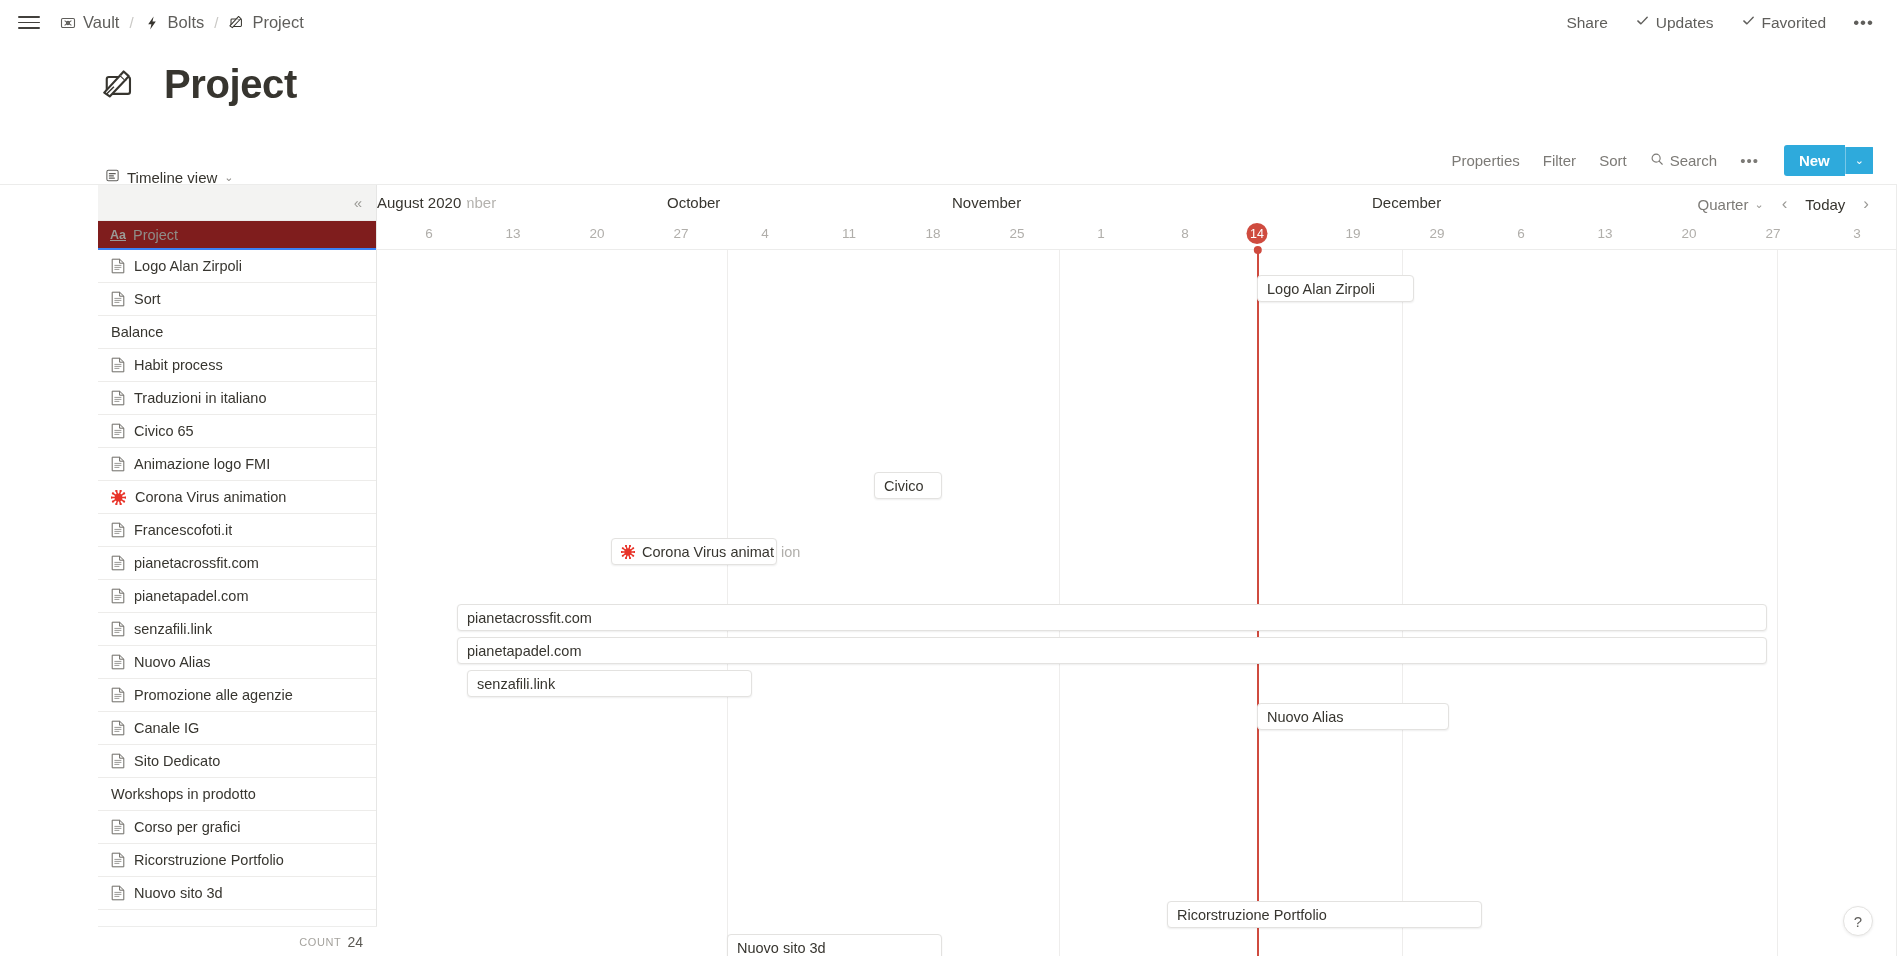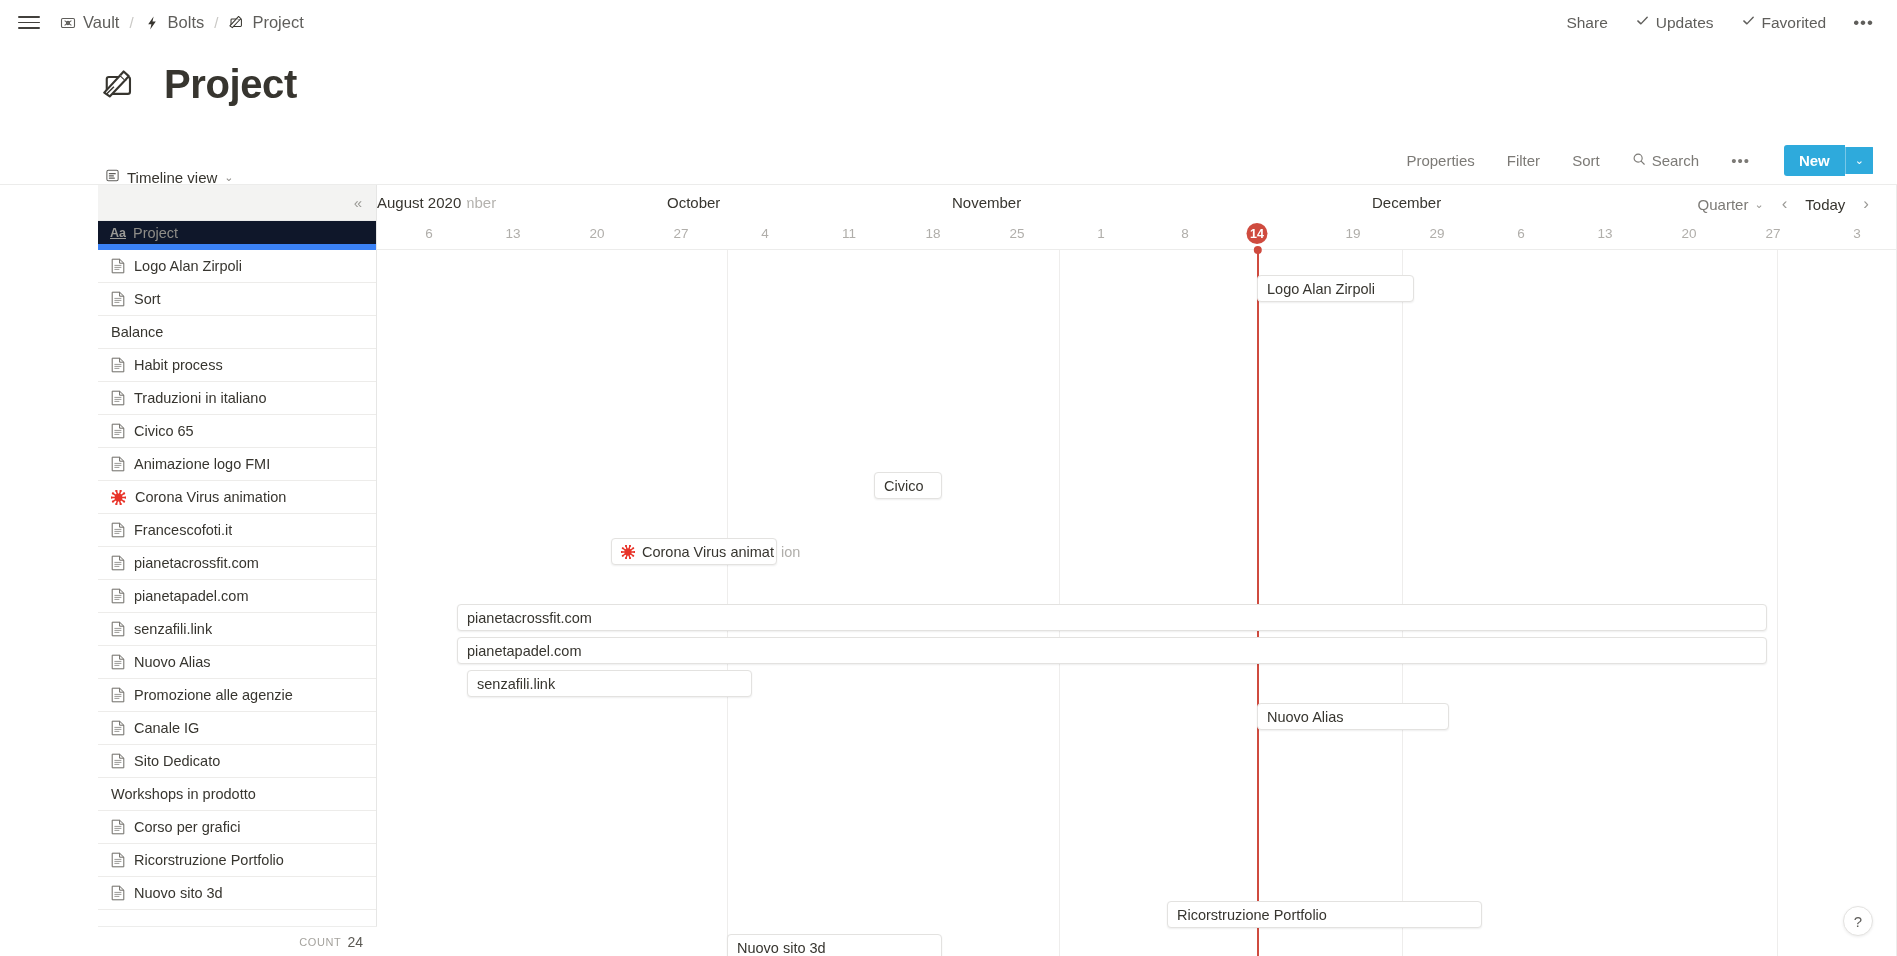--- a/index.html
+++ b/index.html
@@ -39,41 +39,41 @@
   .page-title { font-size: 40px; font-weight: 700; letter-spacing: -0.4px; color: #37352f; }
 
   .viewbar { position: absolute; top: 164px; left: 98px; display: flex; align-items: center; }
   .viewtab {
     display: flex; align-items: center; gap: 7px; font-size: 15px; color: #37352f;
     padding: 4px 7px; border-radius: 3px; cursor: pointer; font-weight: 500;
   }
   .viewtab .chev { color: #8d8b87; font-size: 11px; }
 
   
-  .toolbar { position: absolute; top: 145px; right: 24px; display: flex; align-items: center; gap: 16px; }
+  .toolbar { position: absolute; top: 145px; right: 24px; display: flex; align-items: center; gap: 7px; }
   .tb-item { font-size: 15px; color: #7c7a76; padding: 5px 8px; border-radius: 3px; cursor: pointer; display: flex; align-items: center; gap: 6px; }
   .newbtn { display: flex; align-items: center; margin-left: 10px; border-radius: 3px; overflow: hidden; }
   .newbtn .main { background: #2eaadc; color: #fff; font-size: 15px; font-weight: 600; padding: 7px 15px; cursor: pointer; }
   .newbtn .split { background: #2eaadc; color: #fff; padding: 7px 9px; cursor: pointer; border-left: 1px solid rgba(255,255,255,0.35); font-size: 11px; display: flex; align-items: center; }
 
   .hr { position: absolute; top: 184px; left: 0; width: 1897px; height: 1px; background: #ececeb; }
 
   
   .board { position: absolute; top: 185px; left: 0; width: 1897px; height: 771px; }
 
   
   .sidebar { position: absolute; top: 0; left: 98px; width: 279px; height: 771px; border-right: 1px solid #e6e6e5; background: #fff; }
   .sb-head {
     height: 36px; background: #f3f3f2; display: flex; align-items: center; justify-content: flex-end;
     padding-right: 10px; border-bottom: 1px solid #eaeae9;
   }
   .collapse { color: #9b9a96; font-size: 15px; cursor: pointer; padding: 2px 4px; border-radius: 3px; line-height: 1; }
   .sb-prop {
-    height: 29px; background: #0f172a; display: flex; align-items: center; gap: 7px;
-    padding-left: 12px; font-size: 14.5px; color: #8f8d88; border-bottom: 6px solid #3b82f6;
+    height: 29px; background: #7f1d1d; display: flex; align-items: center; gap: 7px;
+    padding-left: 12px; font-size: 14.5px; color: #8f8d88; border-bottom: 2px solid #3b82f6;
   }
   .aa { font-size: 12.5px; font-weight: 600; text-decoration: underline; color: #9b9a96; }
   .sb-list { height: 706px; overflow: hidden; }
   .sb-row {
     height: 33px; display: flex; align-items: center; gap: 9px;
     padding-left: 13px; border-bottom: 1px solid #edecea; font-size: 14.5px; color: #37352f; cursor: pointer;
   }
   .sb-row.notitle { padding-left: 13px; }
   .sb-row .lbl { white-space: nowrap; overflow: hidden; text-overflow: ellipsis; }
   .sb-foot {
@@ -87,21 +87,21 @@
   
   .timeline { position: absolute; top: 0; left: 377px; width: 1520px; height: 771px; overflow: hidden; }
   .tl-months { position: relative; height: 36px; }
   .tl-month { position: absolute; top: 9px; font-size: 15px; color: #37352f; white-space: nowrap; }
   .tl-month.ghost { color: #b4b2ae; }
   .tl-month.sticky { background: #fff; padding-right: 6px; z-index: 3; font-weight: 400; }
   .tl-days { position: relative; height: 29px; border-bottom: 1px solid #ececeb; }
   .tl-day { position: absolute; top: 5px; font-size: 13.5px; color: #b0aeaa; transform: translateX(-50%); }
   .tl-day.today {
     color: #fff; background: #cf4b3f; width: 21px; height: 21px; border-radius: 50%;
-    display: flex; align-items: center; justify-content: center; font-size: 12.5px; font-weight: 700; top: 2px;
+    display: flex; align-items: center; justify-content: center; font-size: 12.5px; font-weight: 400; top: 2px;
   }
   .tl-canvas { position: relative; height: 706px; background: #fff; }
   .gridline { position: absolute; top: 0; bottom: 0; width: 1px; background: #eeedec; }
   .todayline { position: absolute; top: 0; bottom: 0; width: 1.5px; background: #cf4b3f; z-index: 2; }
   .todaydot { position: absolute; top: -4px; width: 8px; height: 8px; border-radius: 50%; background: #cf4b3f; transform: translateX(-3.2px); z-index: 3; }
   .bar {
     position: absolute; height: 27px; background: #fff; border: 1px solid #e3e2e0; border-radius: 4px;
     box-shadow: 0 1px 2px rgba(15,15,15,0.07); display: flex; align-items: center;
     padding: 0 9px; font-size: 14.5px; color: #37352f; white-space: nowrap; overflow: hidden; cursor: pointer; z-index: 4;
   }

